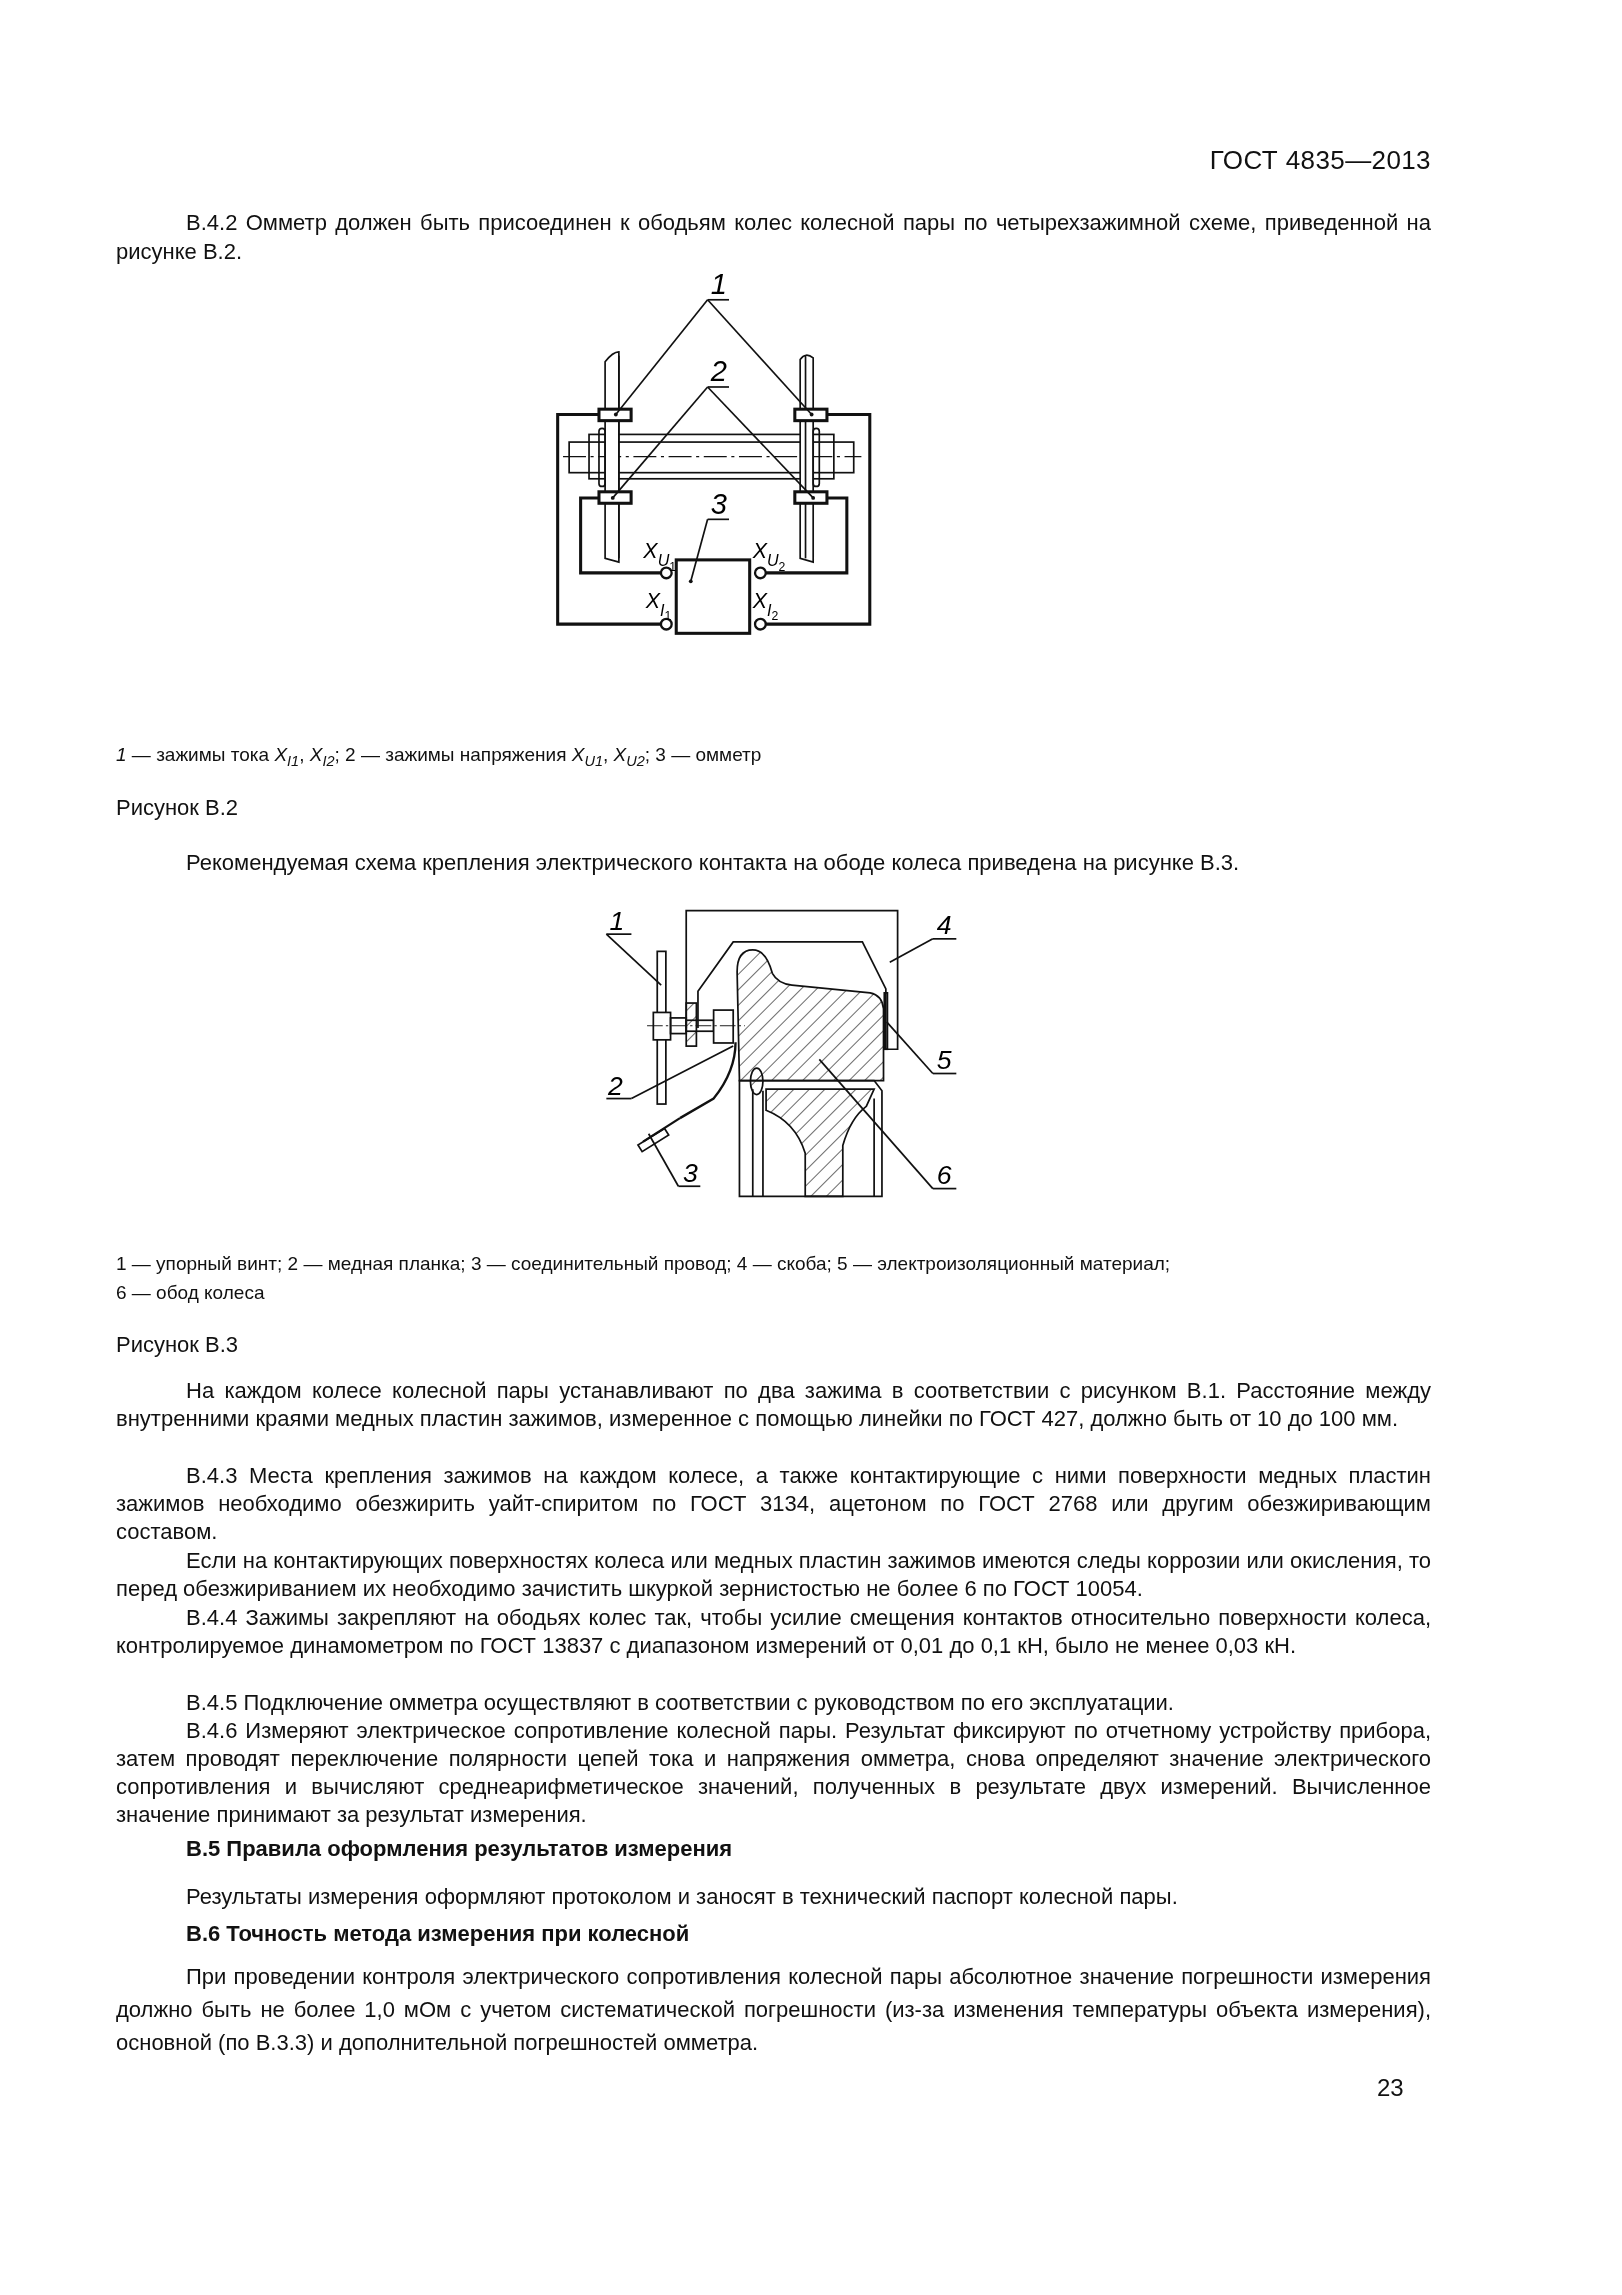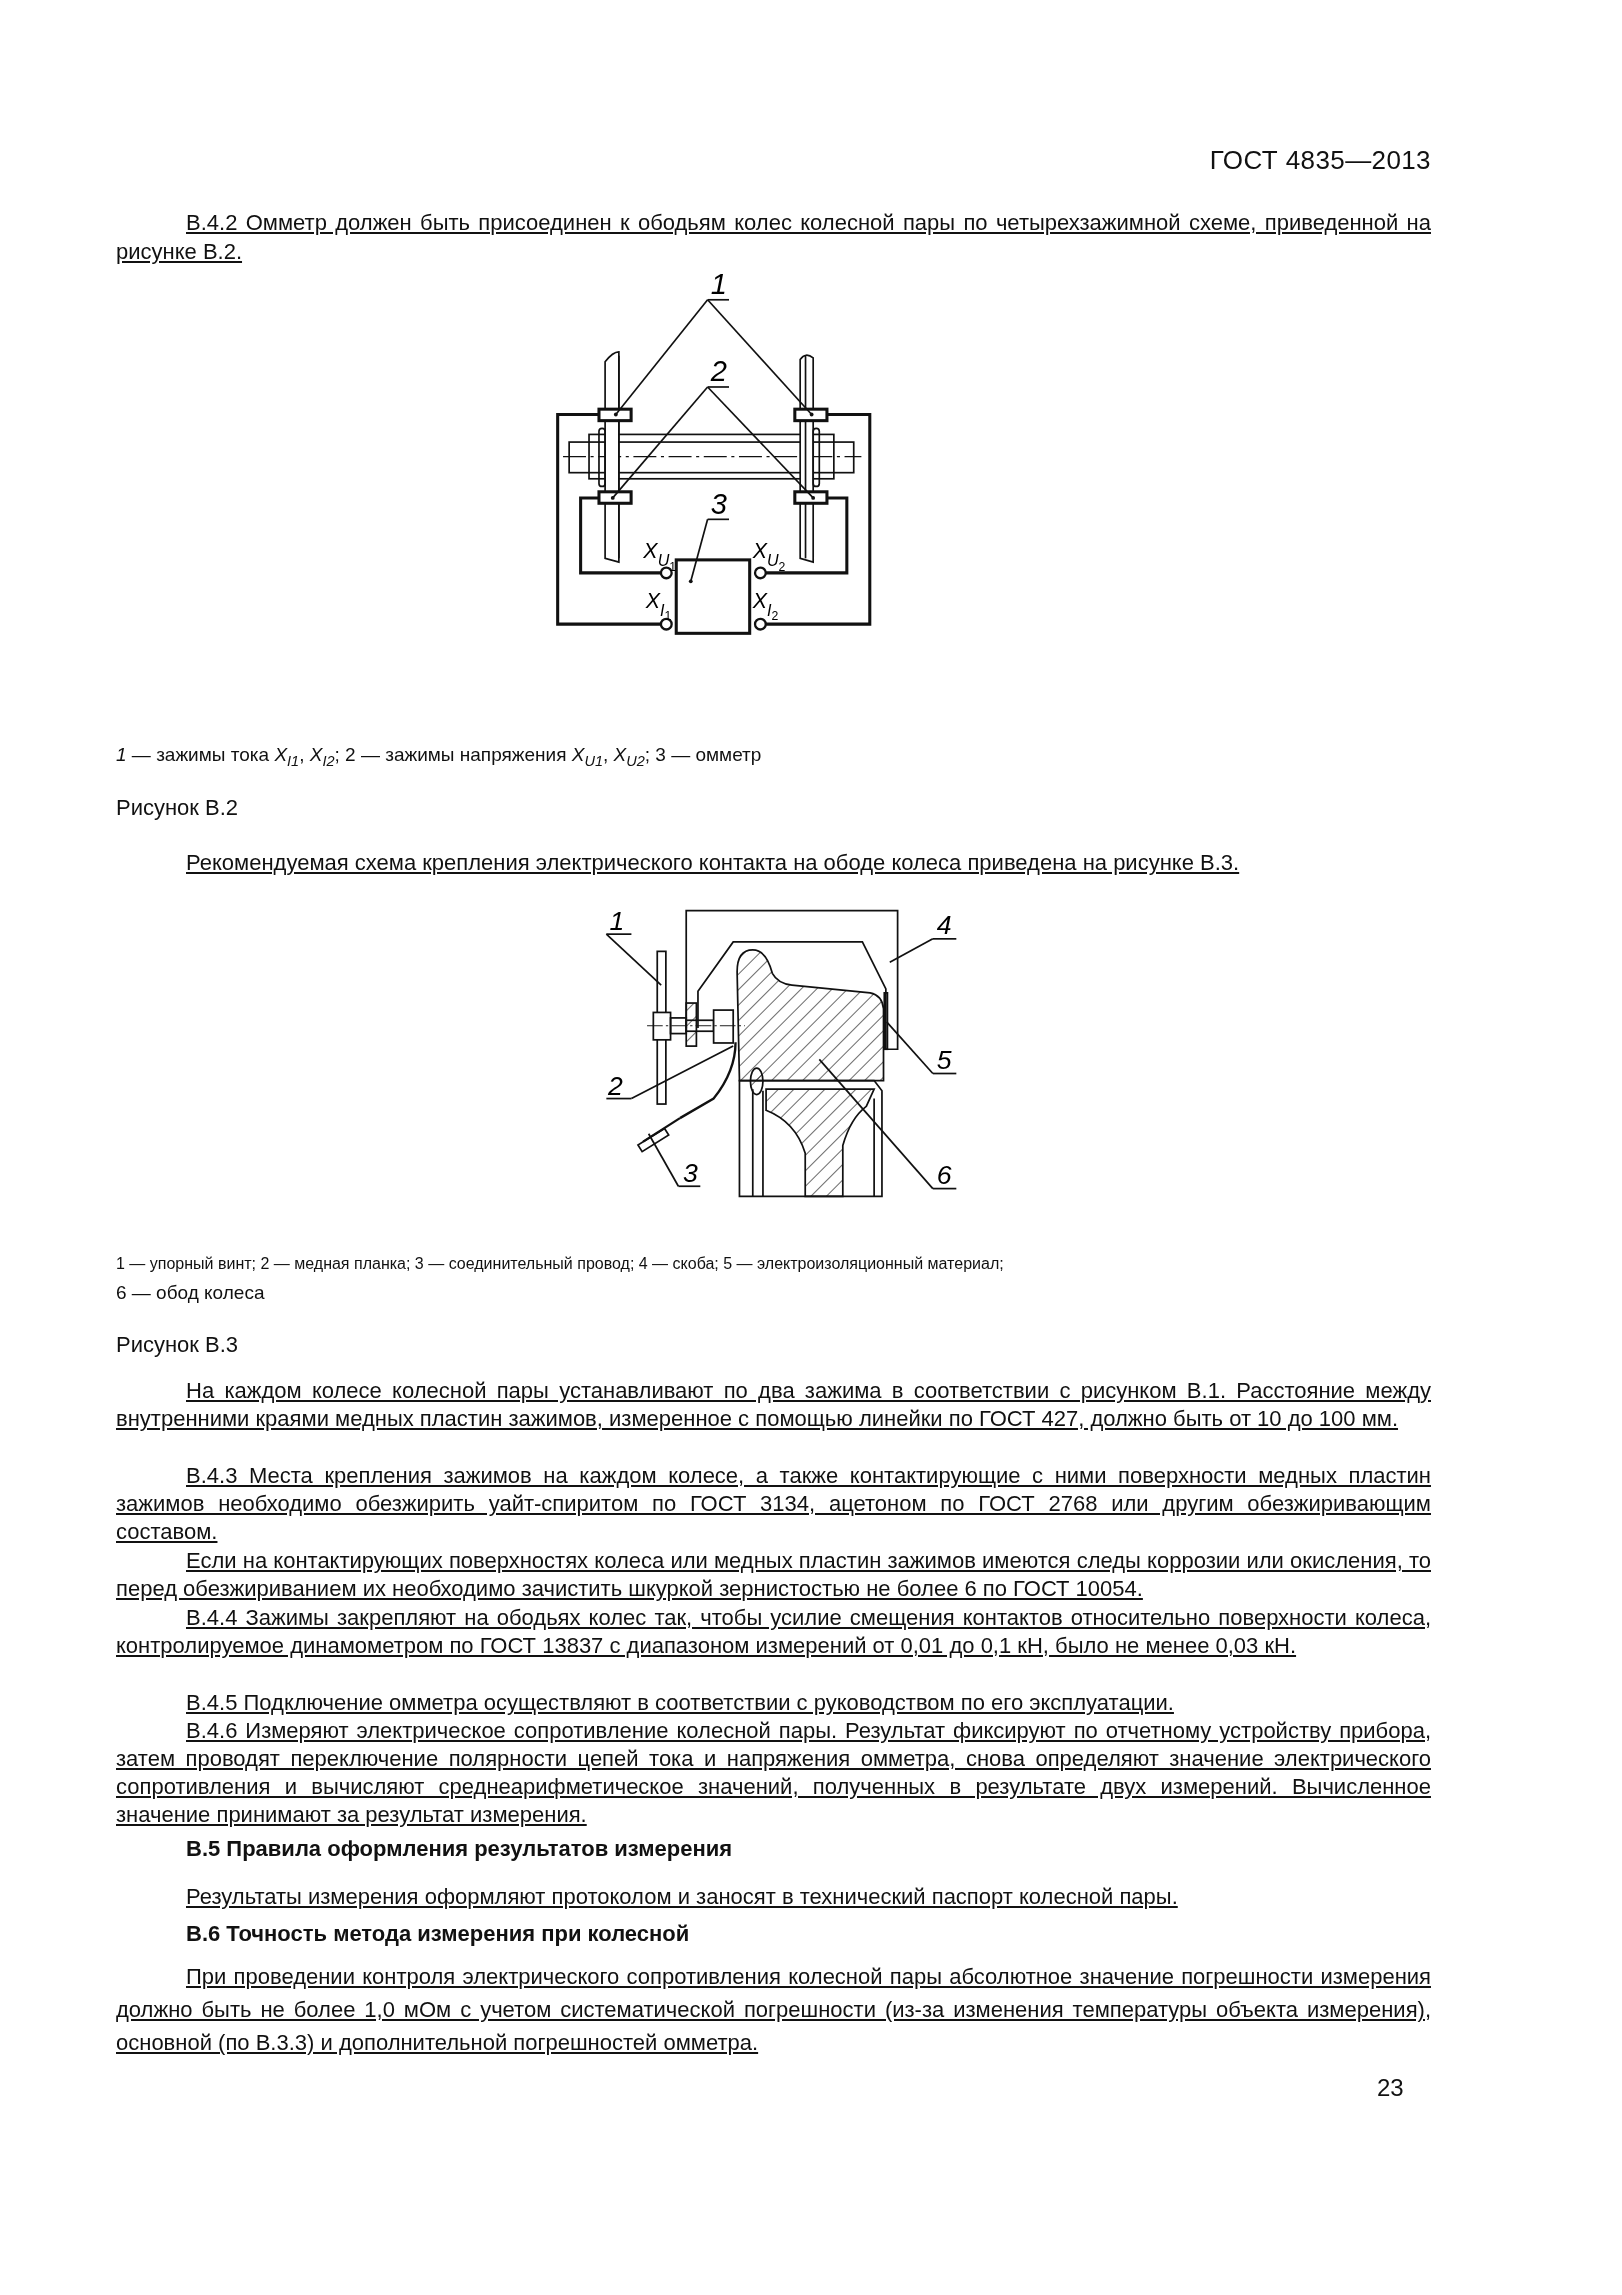--- a/index.html
+++ b/index.html
@@ -2,21 +2,21 @@
 <html style="font-size:12.2px"><head>
 <meta charset="utf-8">
 <style>
   html, body { margin: 0; padding: 0; background: #ffffff; }
   body { width: 1623px; height: 2295px; position: relative; overflow: hidden;
          font-family: "Liberation Sans", sans-serif; color: #111; }
   .abs { position: absolute; }
   .header { left: 1071px; top: 145px; width: 360px; text-align: right;
             font-weight: normal; font-size: 26px; letter-spacing: 0.4px; }
   .para { left: 116px; width: 1315px; font-size: 22px; line-height: 29px;
-          text-align: justify; text-align-last: left; text-decoration: underline; }
+          text-align: justify; text-align-last: left; }
   .para .ind { display: inline-block; width: 70px; }
   .center { left: 116px; width: 1315px; text-align: left; font-size: 20.7px; line-height: 27.5px; }
   .figcap { font-size: 22px; }
   .heading { left: 186px; font-size: 22px; font-weight: bold; line-height: 29px; }
   .legend i { font-style: italic; }
   .legend sub { font-size: 14.5px; font-style: italic; vertical-align: -5.4px; }
   .pageno { left: 1377px; top: 2074px; width: 54px; text-align: left; font-size: 24px; }
   svg { position: absolute; overflow: visible; }
   svg text { font-family: "Liberation Sans", sans-serif; font-style: italic; }
 </style>
@@ -144,21 +144,21 @@
       <line x1="445" y1="375" x2="300" y2="210"></line>
   </g>
   <text x="32" y="45" font-size="34">1</text>
   <text x="30" y="255" font-size="34">2</text>
   <text x="126" y="366" font-size="34">3</text>
   <text x="450" y="50" font-size="34">4</text>
   <text x="450" y="222" font-size="34">5</text>
   <text x="450" y="369" font-size="34">6</text>
 </svg>
 
-<div class="abs center" style="top:1250px; font-size:16px;">1 — упорный винт; 2 — медная планка; 3 — соединительный провод; 4 — скоба; 5 — электроизоляционный материал;</div>
+<div class="abs center" style="top:1250px; font-size:19px;">1 — упорный винт; 2 — медная планка; 3 — соединительный провод; 4 — скоба; 5 — электроизоляционный материал;</div>
 <div class="abs center" style="top:1279px; font-size:19px;">6 — обод колеса</div>
 <div class="abs center figcap" style="top:1331px;">Рисунок В.3</div>
 
 <div class="abs para" style="top:1377px; line-height:28px;"><span class="ind"></span><span>На каждом колесе колесной пары устанавливают по два зажима в соответствии с рисунком В.1. Расстояние между внутренними краями медных пластин зажимов, измеренное с помощью линейки по ГОСТ 427, должно быть от 10 до 100 мм.</span></div>
 <div class="abs para" style="top:1462px; line-height:28px;"><span class="ind"></span><span>В.4.3 Места крепления зажимов на каждом колесе, а также контактирующие с ними поверхности медных пластин зажимов необходимо обезжирить уайт-спиритом по ГОСТ 3134, ацетоном по ГОСТ 2768 или другим обезжиривающим составом.</span></div>
 <div class="abs para" style="top:1547px; line-height:28px;"><span class="ind"></span><span>Если на контактирующих поверхностях колеса или медных пластин зажимов имеются следы коррозии или окисления, то перед обезжириванием их необходимо зачистить шкуркой зернистостью не более 6 по ГОСТ 10054.</span></div>
 <div class="abs para" style="top:1604px; line-height:28px;"><span class="ind"></span><span>В.4.4 Зажимы закрепляют на ободьях колес так, чтобы усилие смещения контактов относительно поверхности колеса, контролируемое динамометром по ГОСТ 13837 с диапазоном измерений от 0,01 до 0,1 кН, было не менее 0,03 кН.</span></div>
 <div class="abs para" style="top:1689px; line-height:28px;"><span class="ind"></span><span>В.4.5 Подключение омметра осуществляют в соответствии с руководством по его эксплуатации.</span></div>
 <div class="abs para" style="top:1717px; line-height:28px;"><span class="ind"></span><span>В.4.6 Измеряют электрическое сопротивление колесной пары. Результат фиксируют по отчетному устройству прибора, затем проводят переключение полярности цепей тока и напряжения омметра, снова определяют значение электрического сопротивления и вычисляют среднеарифметическое значений, полученных в результате двух измерений. Вычисленное значение принимают за результат измерения.</span></div>
 

